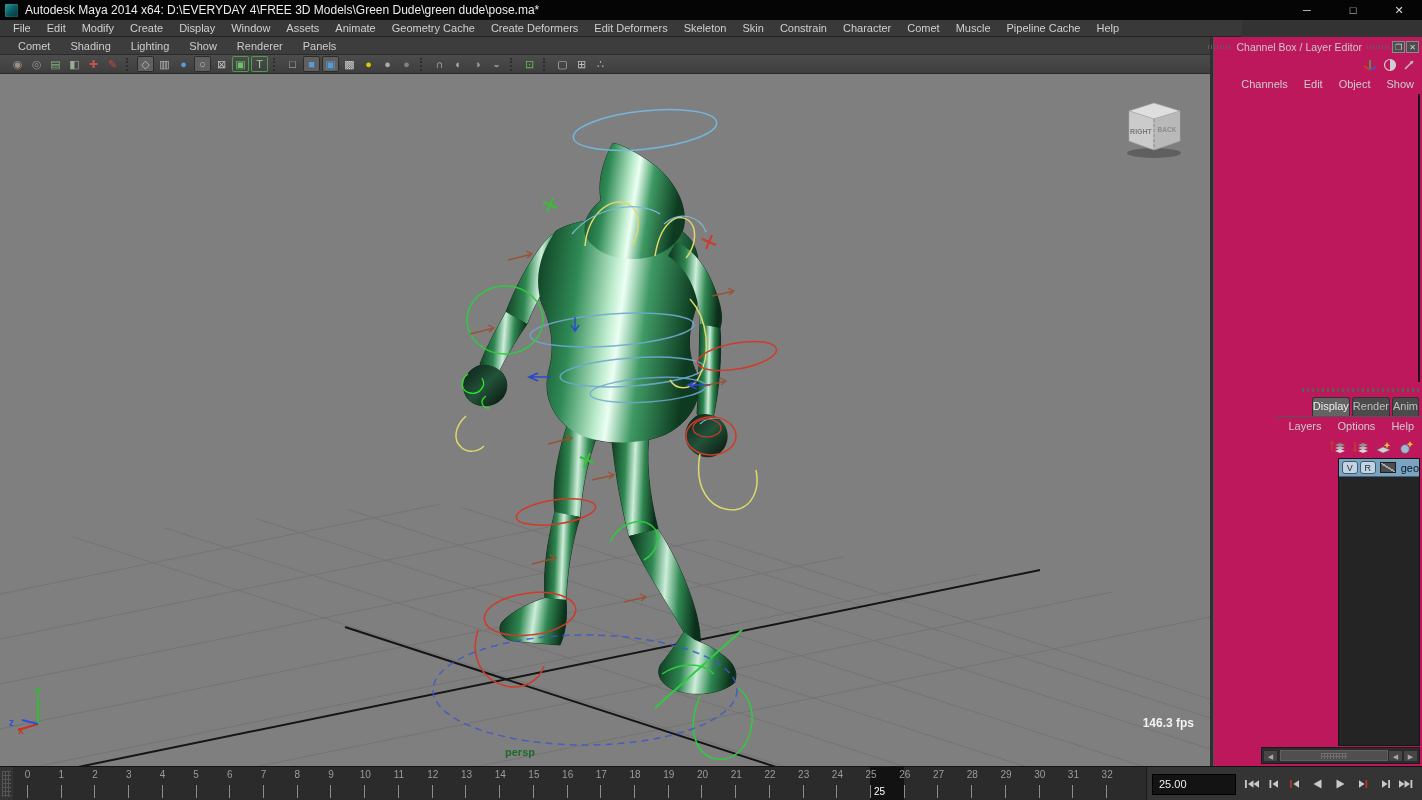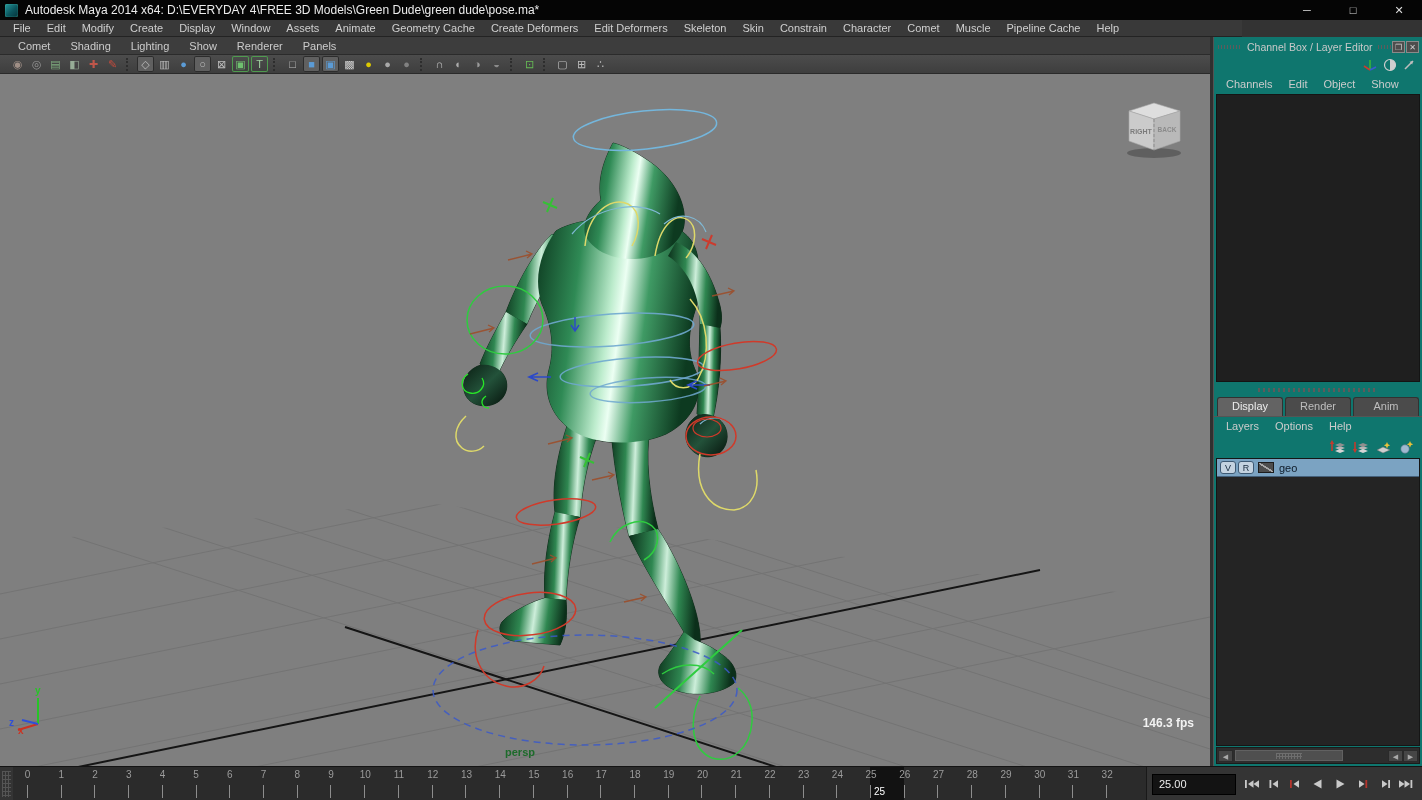--- a/index.html
+++ b/index.html
@@ -32,21 +32,21 @@
 
   .viewport{position:absolute;left:0;top:74px;width:1210px;height:692px;background:#7f7f7f;overflow:hidden;}
   .scene{position:absolute;left:0;top:0;}
   .persp-label{position:absolute;left:0;width:1040px;bottom:8px;text-align:center;font-size:11px;font-weight:bold;color:#1d6b2b;}
   .fps-label{position:absolute;right:16px;bottom:36px;font-size:12px;font-weight:bold;color:#f2f2f2;}
   .viewcube{position:absolute;right:20px;top:22px;}
   .axis-gnomon{position:absolute;left:6px;bottom:28px;}
 
   
   .right-divider{position:absolute;left:1210px;top:37px;width:3px;height:729px;background:#303030;}
-  .right-panel{position:absolute;left:1213px;top:37px;width:209px;height:729px;background:#0f766e;display:flex;flex-direction:column;box-sizing:border-box;border-left:1px solid #535353;}
+  .right-panel{position:absolute;left:1213px;top:37px;width:209px;height:729px;background:#be185d;display:flex;flex-direction:column;box-sizing:border-box;border-left:1px solid #535353;align-items:flex-end;}
   .cb-header{height:16px;display:flex;align-items:center;padding:2px 3px 0 4px;}
   .grip{height:4px;width:24px;background:repeating-linear-gradient(90deg,#5c5c5c 0 1px,transparent 1px 3px);flex:0 0 auto;}
   .cb-title{font-size:10.5px;color:#c9c9c9;margin:0 5px;white-space:nowrap;}
   .cb-winbtn{width:13px;height:12px;margin-left:1px;border:1px solid #8a8a8a;background:#4d4d4d;color:#cfcfcf;font-size:8px;line-height:11px;text-align:center;box-sizing:border-box;}
   .cb-tools{height:20px;display:flex;justify-content:flex-end;align-items:center;gap:5px;padding-right:6px;}
   .cb-menu{height:18px;display:flex;align-items:center;padding-left:4px;}
   .cbi{padding:0 8px;font-size:11px;color:#cccccc;}
   .cb-well{flex:1;margin:1px 2px 2px;background:#1f1f1f;border:1px solid #141414;}
   .splitter{height:11px;display:flex;align-items:center;justify-content:center;}
   .splitter .dots{width:120px;height:4px;background:repeating-linear-gradient(90deg,#5c5c5c 0 2px,transparent 2px 5px);}

